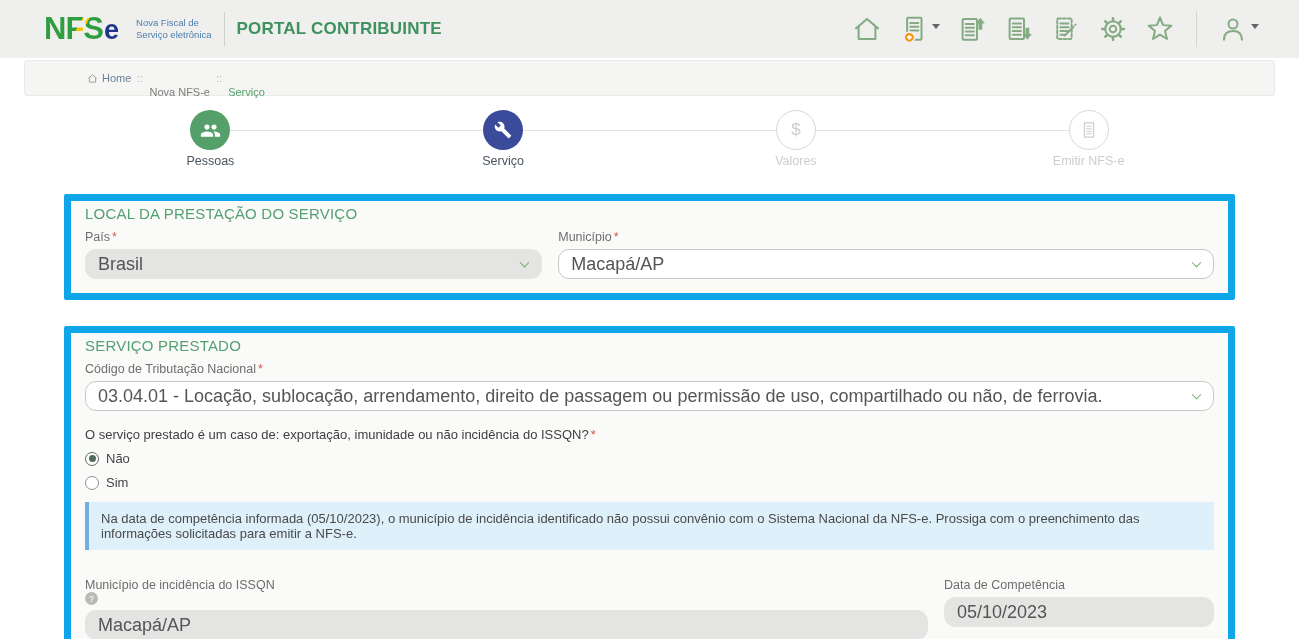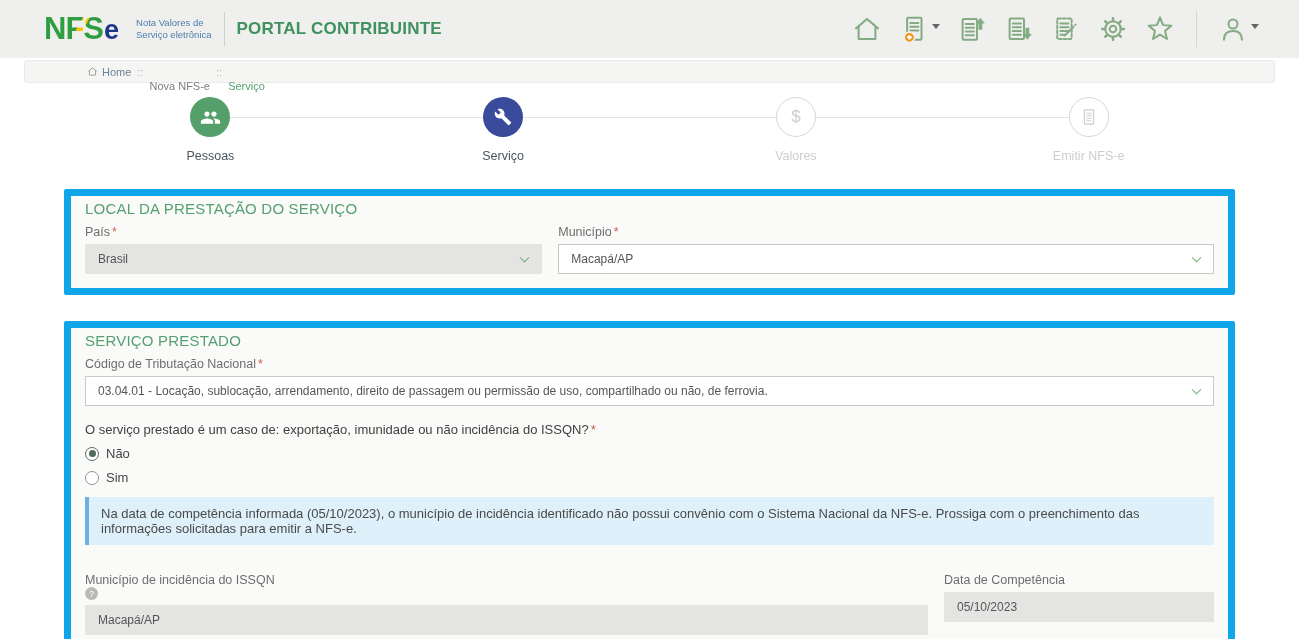--- a/index.html
+++ b/index.html
@@ -22,21 +22,21 @@
   .logo-portal { font-size:17px; font-weight:bold; color:#3f915f; letter-spacing:.2px; }
 
   .header-icons { display:flex; align-items:center; gap:17px; }
   .hicon { display:flex; align-items:flex-start; cursor:pointer; position:relative; }
   .hicon svg { display:block; }
   .caret { width:0; height:0; border-left:4px solid transparent; border-right:4px solid transparent;
     border-top:5px solid #666; margin:10px 0 0 3px; }
   .icons-divider { width:1px; height:36px; background:#d6d6d4; margin:0 4px; }
 
   
-  .breadcrumb-bar { margin:2px 24px 0 24px; height:23px; background:#f5f5f3;
+  .breadcrumb-bar { margin:2px 24px 0 24px; height:36px; background:#f5f5f3;
     border:1px solid #eaeae8; border-radius:3px; display:flex; align-items:center;
     padding-left:62px; font-size:11px; gap:6px; }
   .bc-home { display:flex; align-items:center; gap:4px; color:#6b8398; cursor:pointer; }
   .bc-sep { color:#b4b4b4; }
   .bc-item { color:#7d7d7d; cursor:pointer;margin-top:28px; }
   .bc-item.active { color:#55a06e; }
 
   
   .main { padding:0 64px; }
 
@@ -44,42 +44,42 @@
   .stepper { position:relative; display:flex; margin-top:14px; }
   .stepper-line { position:absolute; top:20px; left:12.5%; right:12.5%; height:1px;
     background:#e2e2e0; }
   .step { flex:1; display:flex; flex-direction:column; align-items:center; position:relative;
     z-index:1; cursor:pointer; }
   .step-circle { width:40px; height:40px; border-radius:50%; display:flex; align-items:center;
     justify-content:center; }
   .step.done .step-circle   { background:#55a06a; }
   .step.active .step-circle { background:#3b4b9b; }
   .step.todo .step-circle   { background:#fff; border:1.5px solid #d8d8d6; }
-  .step-label { margin-top:12px; font-size:12.5px; }
+  .step-label { margin-top:4px; font-size:12.5px; }
   .step.done .step-label, .step.active .step-label { color:#4a5560; }
   .step.todo .step-label { color:#cdcdcb; }
   .dollar-glyph { font-size:17px; color:#cdcdcb; font-weight:400; }
 
   
   .panel { margin-top:26px; background:#fafaf9; border:7px solid #0ea5e9; border-radius:2px;
     padding:4px 14px 14px 14px; }
   .panel h2 { font-size:15px; font-weight:500; color:#55a071; letter-spacing:.2px;
     margin-bottom:8px; }
   label.flabel { display:block; font-size:12.5px; color:#6e6e6e; margin-bottom:5px; }
   .req { color:#cc5a4e; font-style:normal; margin-left:2px; }
 
   .frow { display:flex; gap:16px; }
   .col-pais { width:40.5%; }
   .col-municipio { flex:1; }
   .col-incid { flex:1; }
   .col-data { width:270px; }
 
   .select, .tinput { position:relative; height:30px; background:#fff; border:1px solid #c9c9c7;
-    border-radius:0; display:flex; align-items:center; padding:0 30px 0 12px;
-    font-size:12px; color:#555; cursor:pointer; white-space:nowrap; overflow:hidden; }
+    border-radius:11px; display:flex; align-items:center; padding:0 30px 0 12px;
+    font-size:18px; color:#555; cursor:pointer; white-space:nowrap; overflow:hidden; }
   .select.disabled, .tinput.disabled { background:#e4e4e3; border-color:#e4e4e3; cursor:default; }
   .chev { position:absolute; right:13px; top:50%; width:7px; height:7px;
     border-right:1.8px solid #6faa6f; border-bottom:1.8px solid #6faa6f;
     transform:translateY(-70%) rotate(45deg); }
 
   .question { margin-top:16px; font-size:13px; color:#3f3f3f; }
   .radio-row { display:flex; align-items:center; gap:7px; margin-top:9px; font-size:13px;
     color:#444; cursor:pointer; width:max-content; }
   .radio { width:14px; height:14px; border:1.5px solid #919191; border-radius:50%;
     background:#fff; position:relative; flex:none; }
@@ -102,21 +102,21 @@
 </head>
 <body>
 
 <header class="app-header">
   <div class="logo-wrap">
     <div class="logo-text">
       <span class="logo-nfs">NFS</span>
       <span class="logo-e">e</span>
     </div>
     <div class="logo-tagline">
-      <div>Nota Valores de</div>
+      <div>Nova Fiscal de</div>
       <div>Serviço eletrônica</div>
     </div>
     <div class="logo-divider"></div>
     <span class="logo-portal">PORTAL CONTRIBUINTE</span>
   </div>
 
   <nav class="header-icons">
     <div class="hicon">
       <svg width="30" height="30" viewBox="0 0 24 24" class="icn">
         <path d="M3.2 11.5 L12 4 L20.8 11.5"></path>

